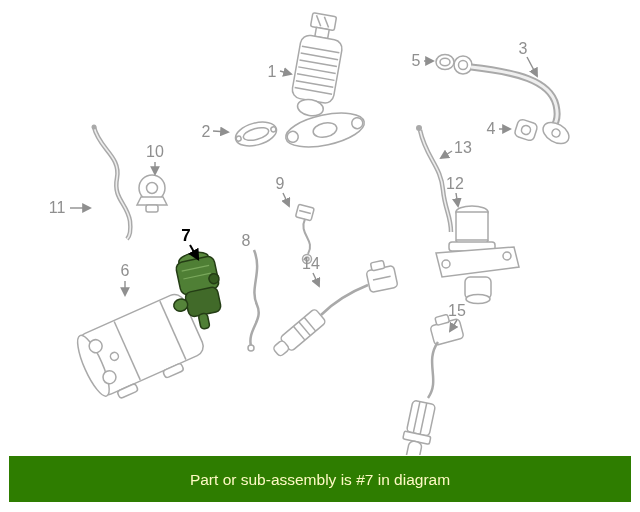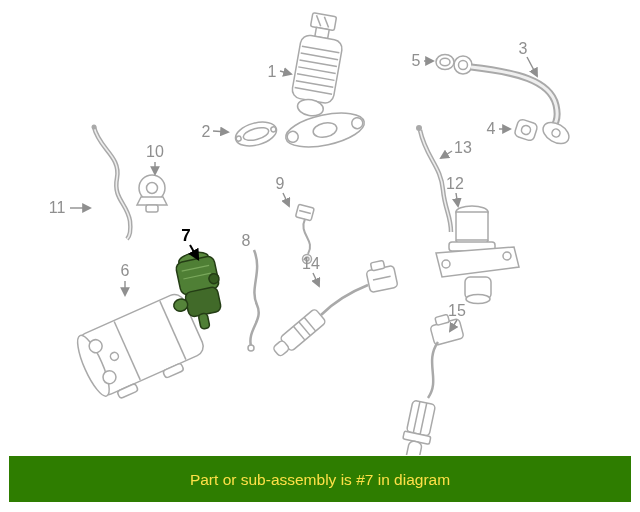--- a/index.html
+++ b/index.html
@@ -4,21 +4,21 @@
 <style>
   html,body{margin:0;padding:0;background:#ffffff;}
   .stage{position:relative;width:640px;height:512px;background:#ffffff;overflow:hidden;
          font-family:"Liberation Sans",sans-serif;}
   svg.diagram{position:absolute;top:0;left:0;}
   .lbl{font-family:"Liberation Sans",sans-serif;font-size:16px;fill:#8f8f8f;text-anchor:middle;}
   .lbl7{font-size:17px;fill:#000000;font-weight:bold;}
   .arrow{stroke:#8f8f8f;stroke-width:1.4;}
   .arrow-bold{stroke:#000000;stroke-width:2;}
   .banner{position:absolute;left:9px;right:9px;top:456px;height:46px;background:#2e7d00;
-          color:#fde047;display:flex;flex-direction:column;align-items:center;justify-content:center;
+          color:#fef9c3;display:flex;flex-direction:column;align-items:center;justify-content:center;
           font-size:15.5px;line-height:21px;text-align:center;}
 </style>
 </head>
 <body>
 
 <div class="stage">
 
   <svg class="diagram" width="640" height="455" viewBox="0 0 640 455">
     <defs>
       <marker id="ah" viewBox="0 0 10 10" refX="8" refY="5" markerWidth="7" markerHeight="7" orient="auto-start-reverse">

